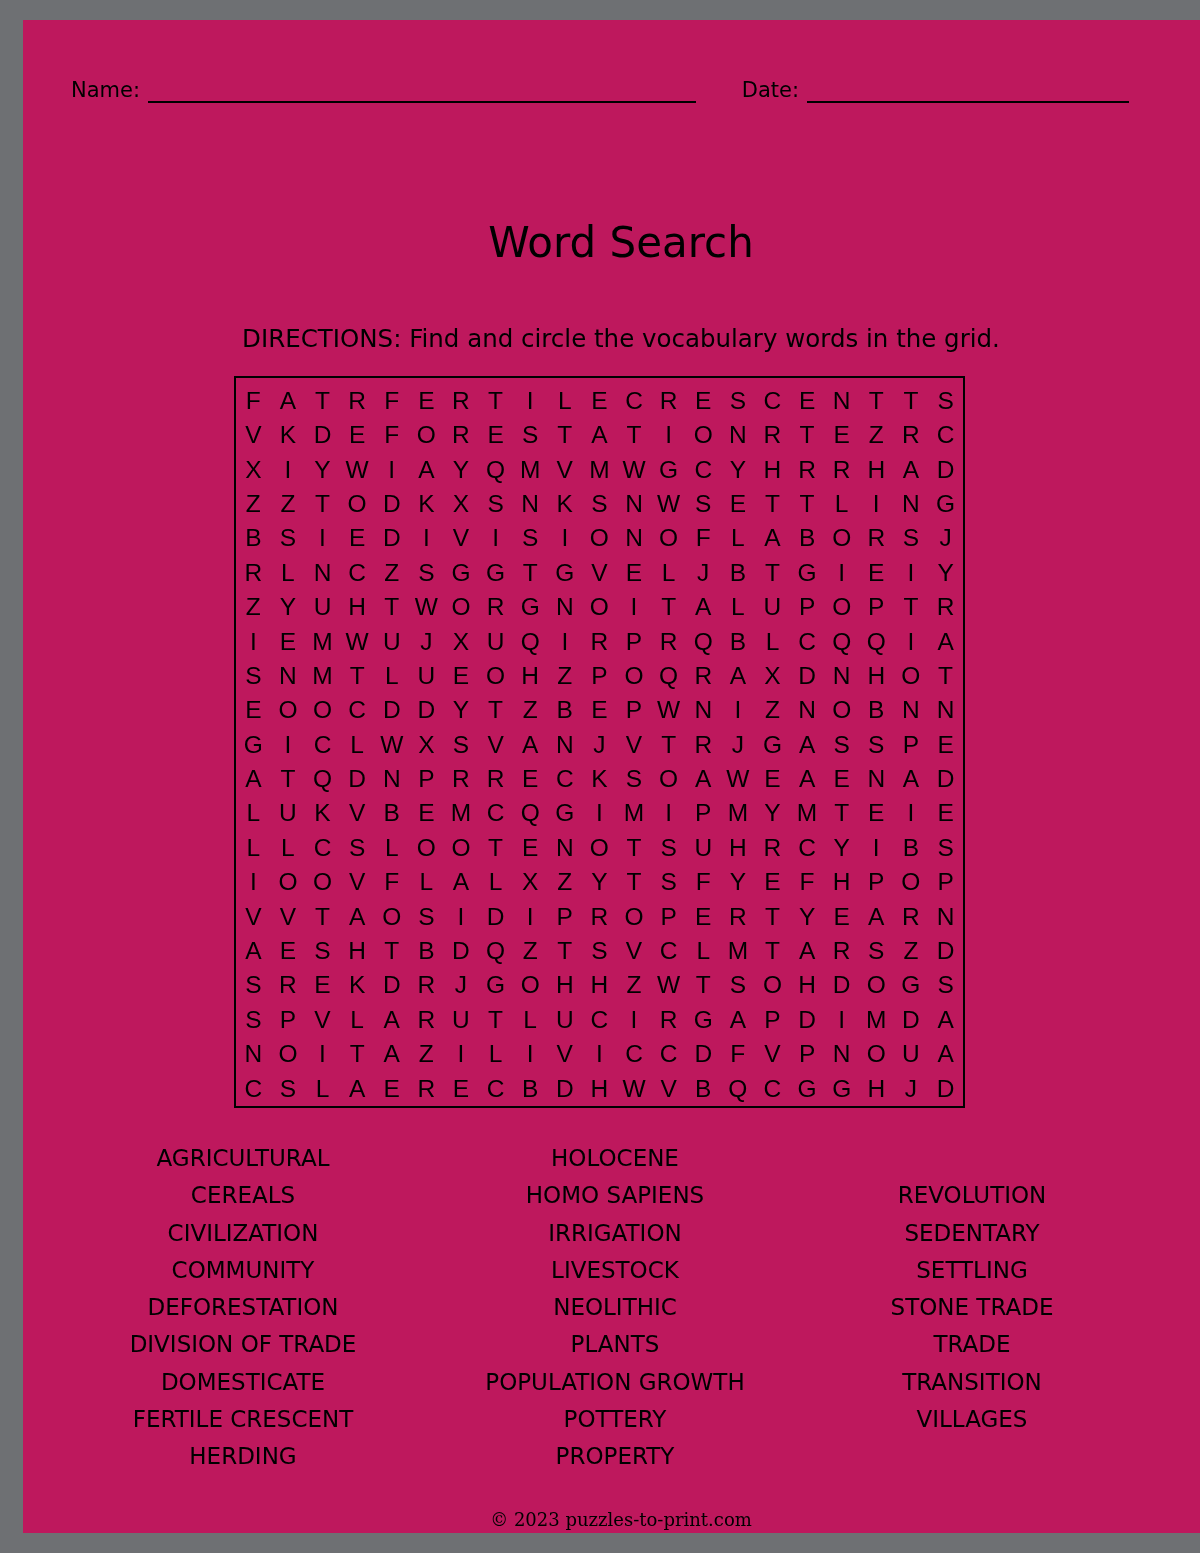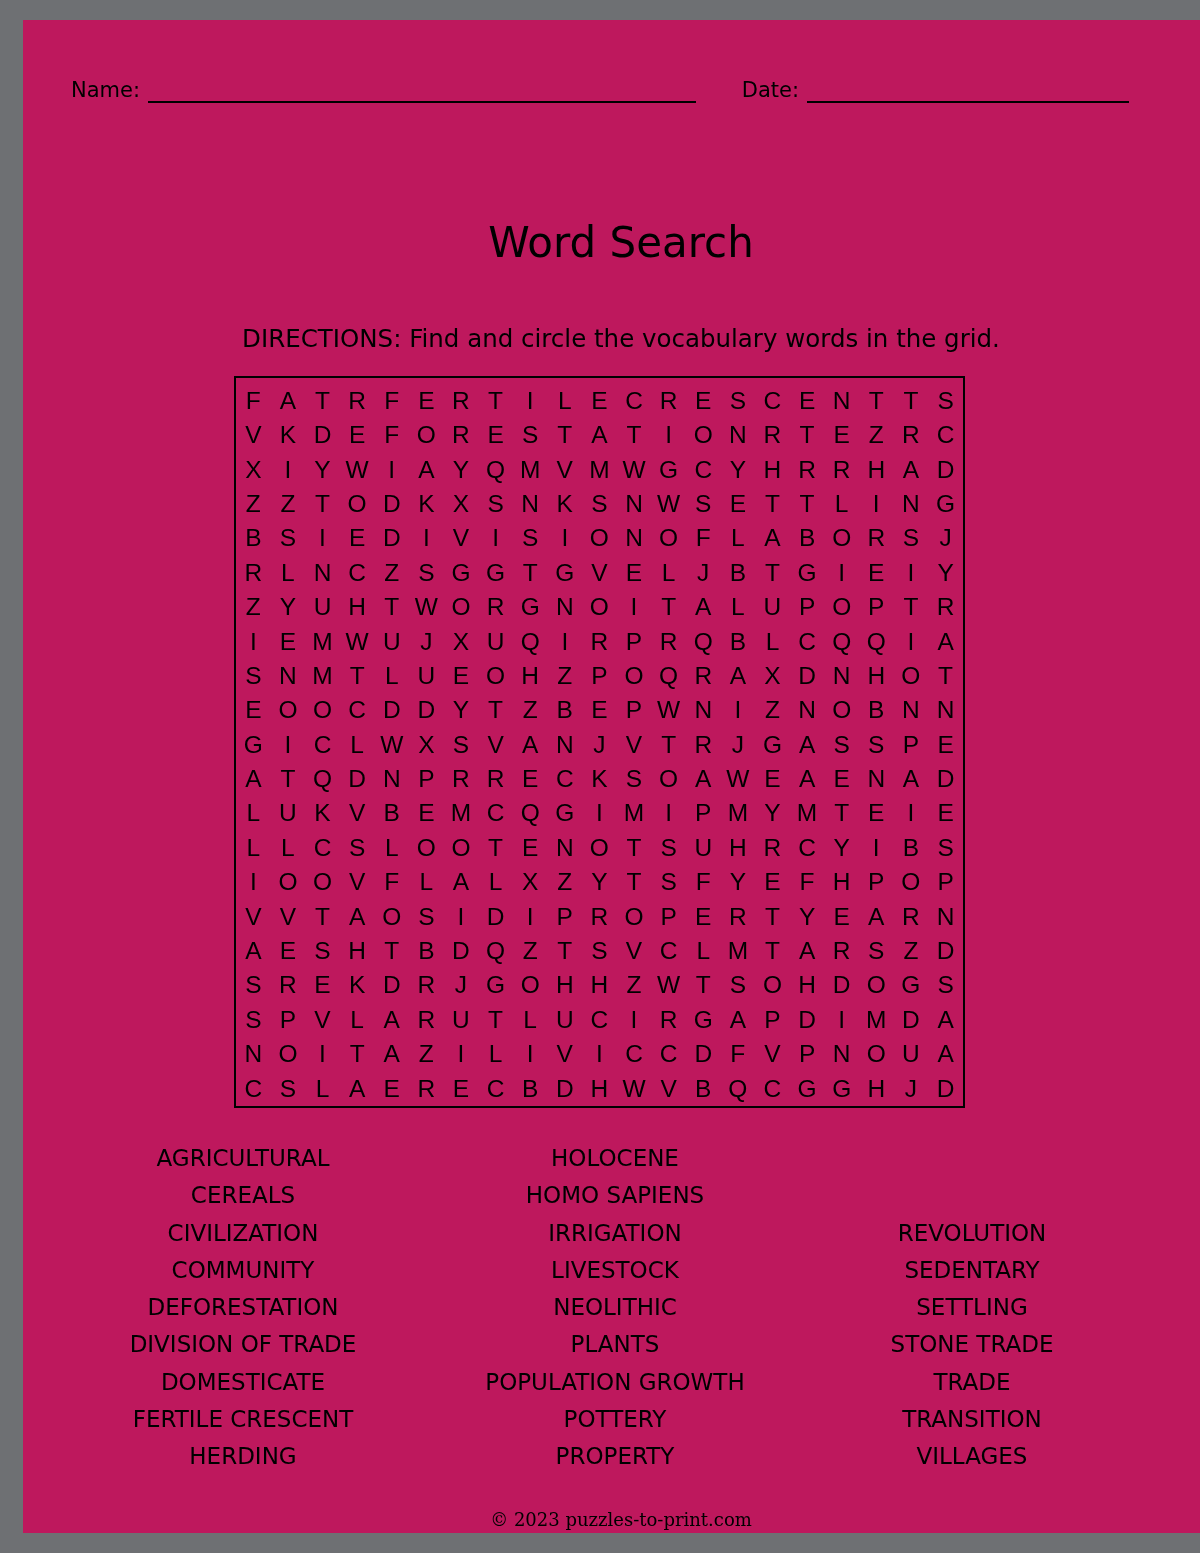--- a/index.html
+++ b/index.html
@@ -117,21 +117,21 @@
   }
 
   
   .wordlist {
     position: absolute;
     left: 40px;
     top: 1120px;
     width: 1074px;
     display: flex;
     justify-content: space-between;
-    align-items: flex-end;
+    align-items: flex-start;
   }
   .wl-col {
     display: flex;
     flex-direction: column;
     align-items: center;
   }
   .wl-col-1 { width: 360px; }
   .wl-col-2 { width: 360px; }
   .wl-col-3 { width: 330px; padding-top: 37.3px; }
   .word {

